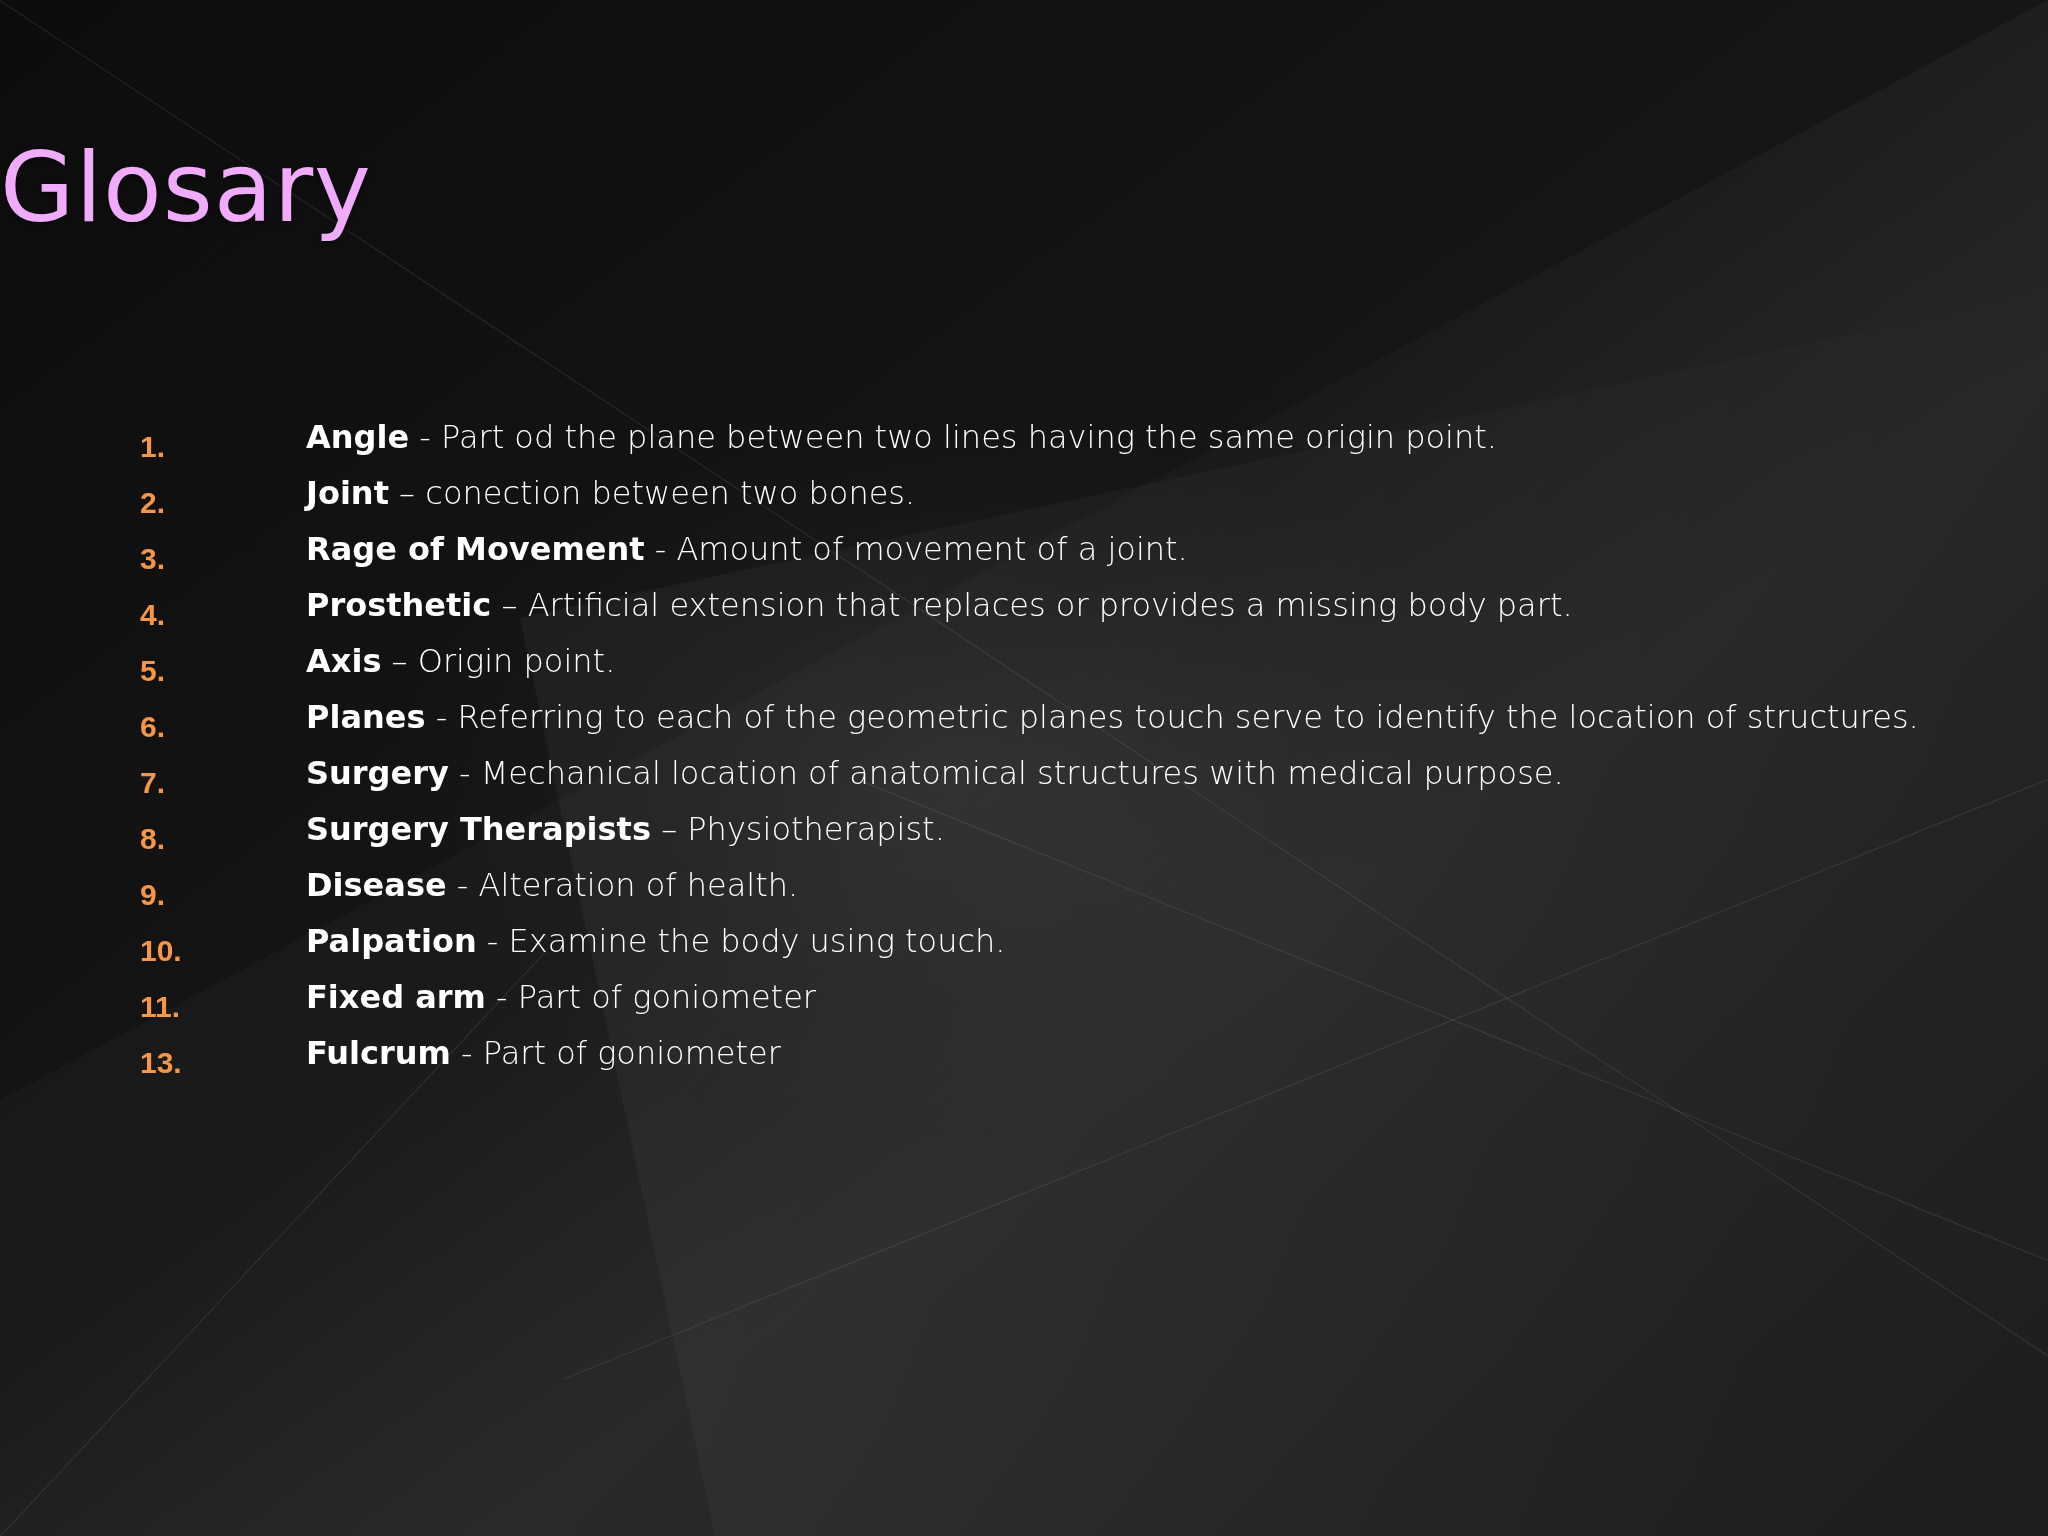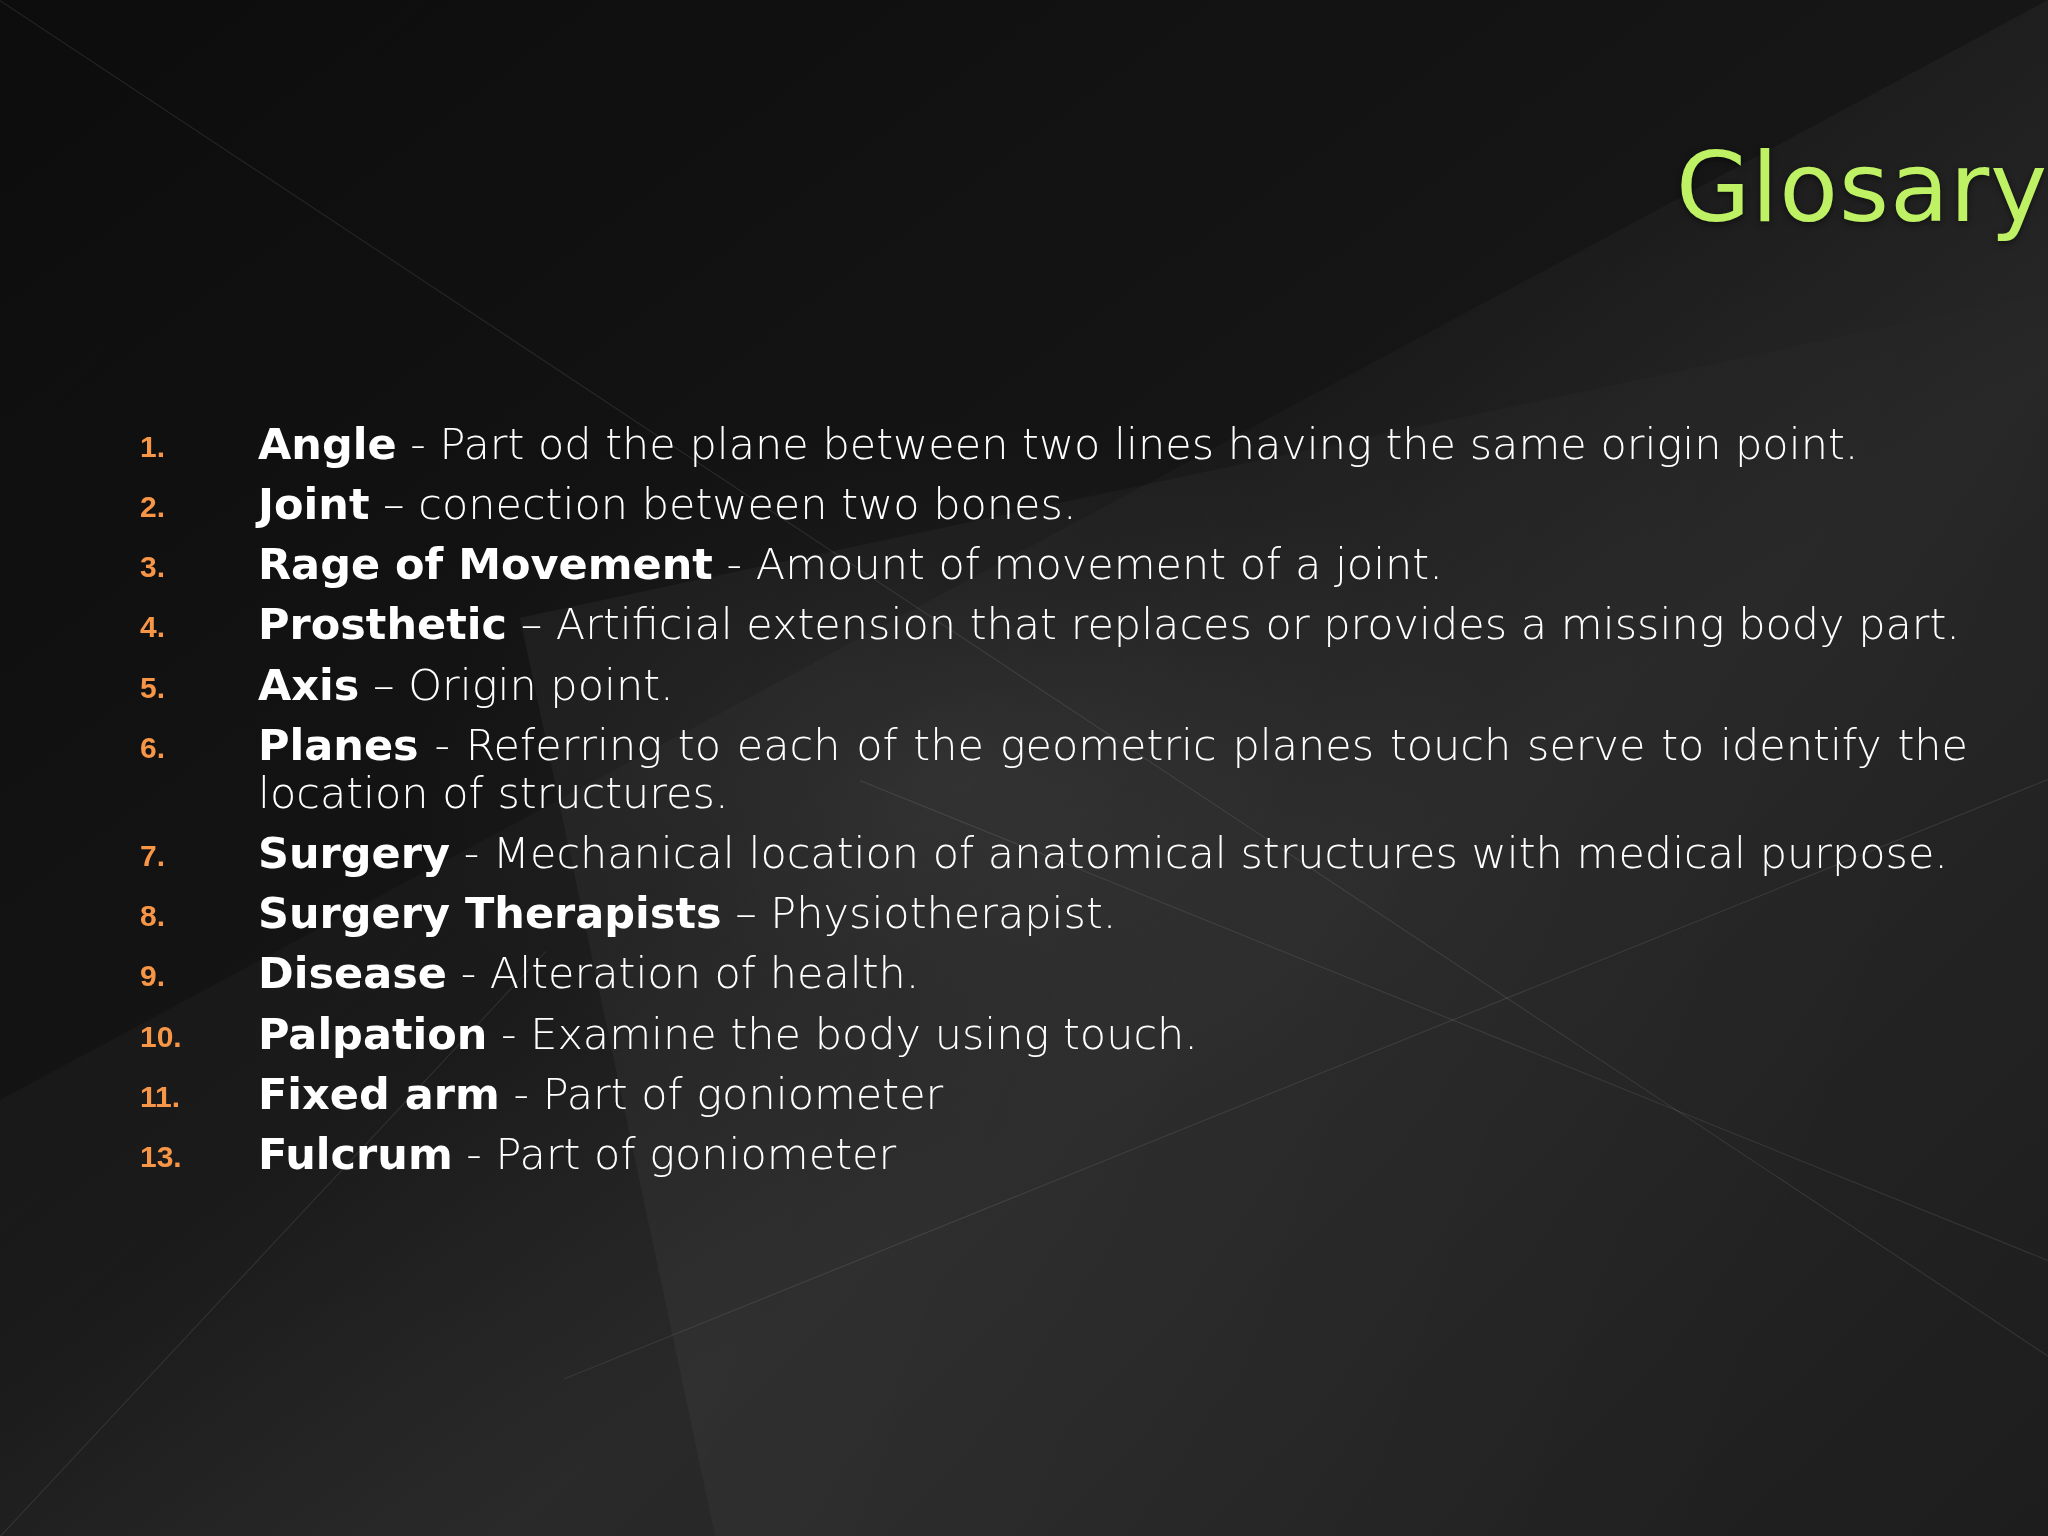--- a/index.html
+++ b/index.html
@@ -85,22 +85,22 @@
     z-index: 5;
     width: 100%;
     height: 100%;
   }
 
   .title {
     position: absolute;
     top: 132px;
     left: 0;
     width: 100%;
-    text-align: right;
-    color: #bef264;
+    text-align: left;
+    color: #f0abfc;
     font-size: 96px;
     font-weight: 400;
     letter-spacing: 1px;
     font-family: "DejaVu Sans", sans-serif;
     text-shadow: 0 2px 6px rgba(0,0,0,0.5);
   }
 
   .glossary-list {
     position: absolute;
     top: 420px;
@@ -119,26 +119,27 @@
     font-size: 30px;
     font-weight: 700;
     text-align: left;
     padding-left: 12px;
     padding-top: 10px;
     font-family: "Liberation Sans", sans-serif;
   }
   .text {
     flex: 1;
     color: #ffffff;
-    font-size: 43px;
+    font-size: 32px;
     line-height: 1.12;
     text-align: justify;
     text-justify: inter-word;
     font-family: "DejaVu Sans", sans-serif;
     font-weight: 300;
+    margin-left: 48px;
   }
   .text .term {
     font-weight: 700;
   }
   .text.nojustify {
     text-align: left;
   }
 </style>
 </head>
 <body>

